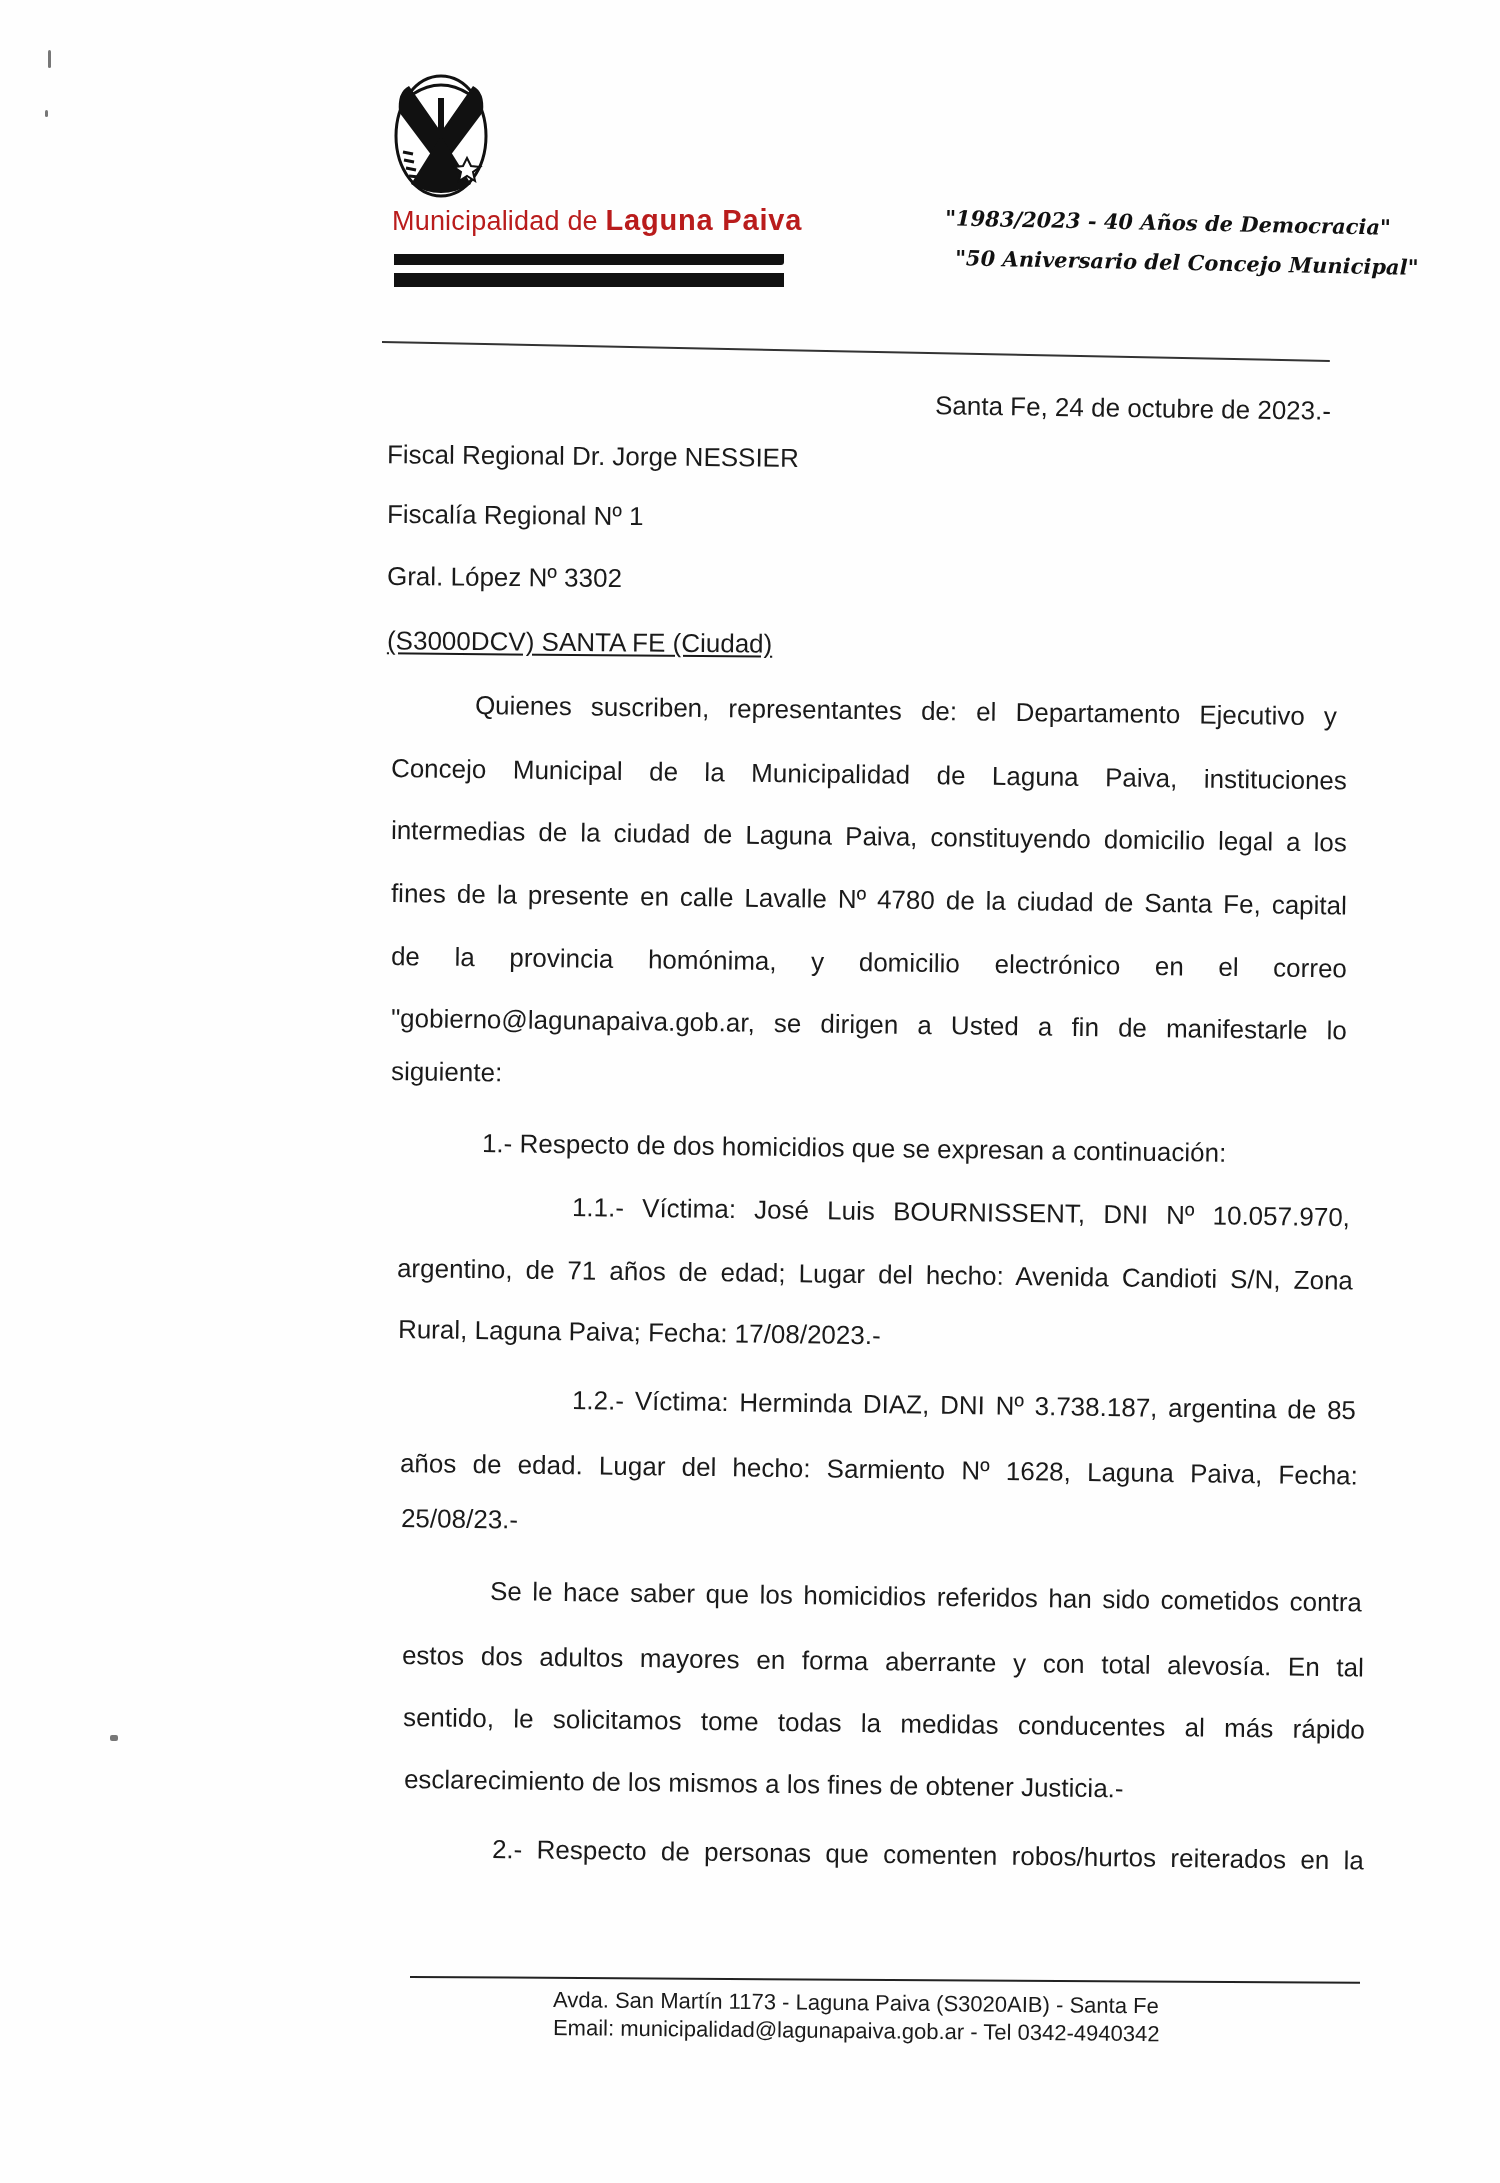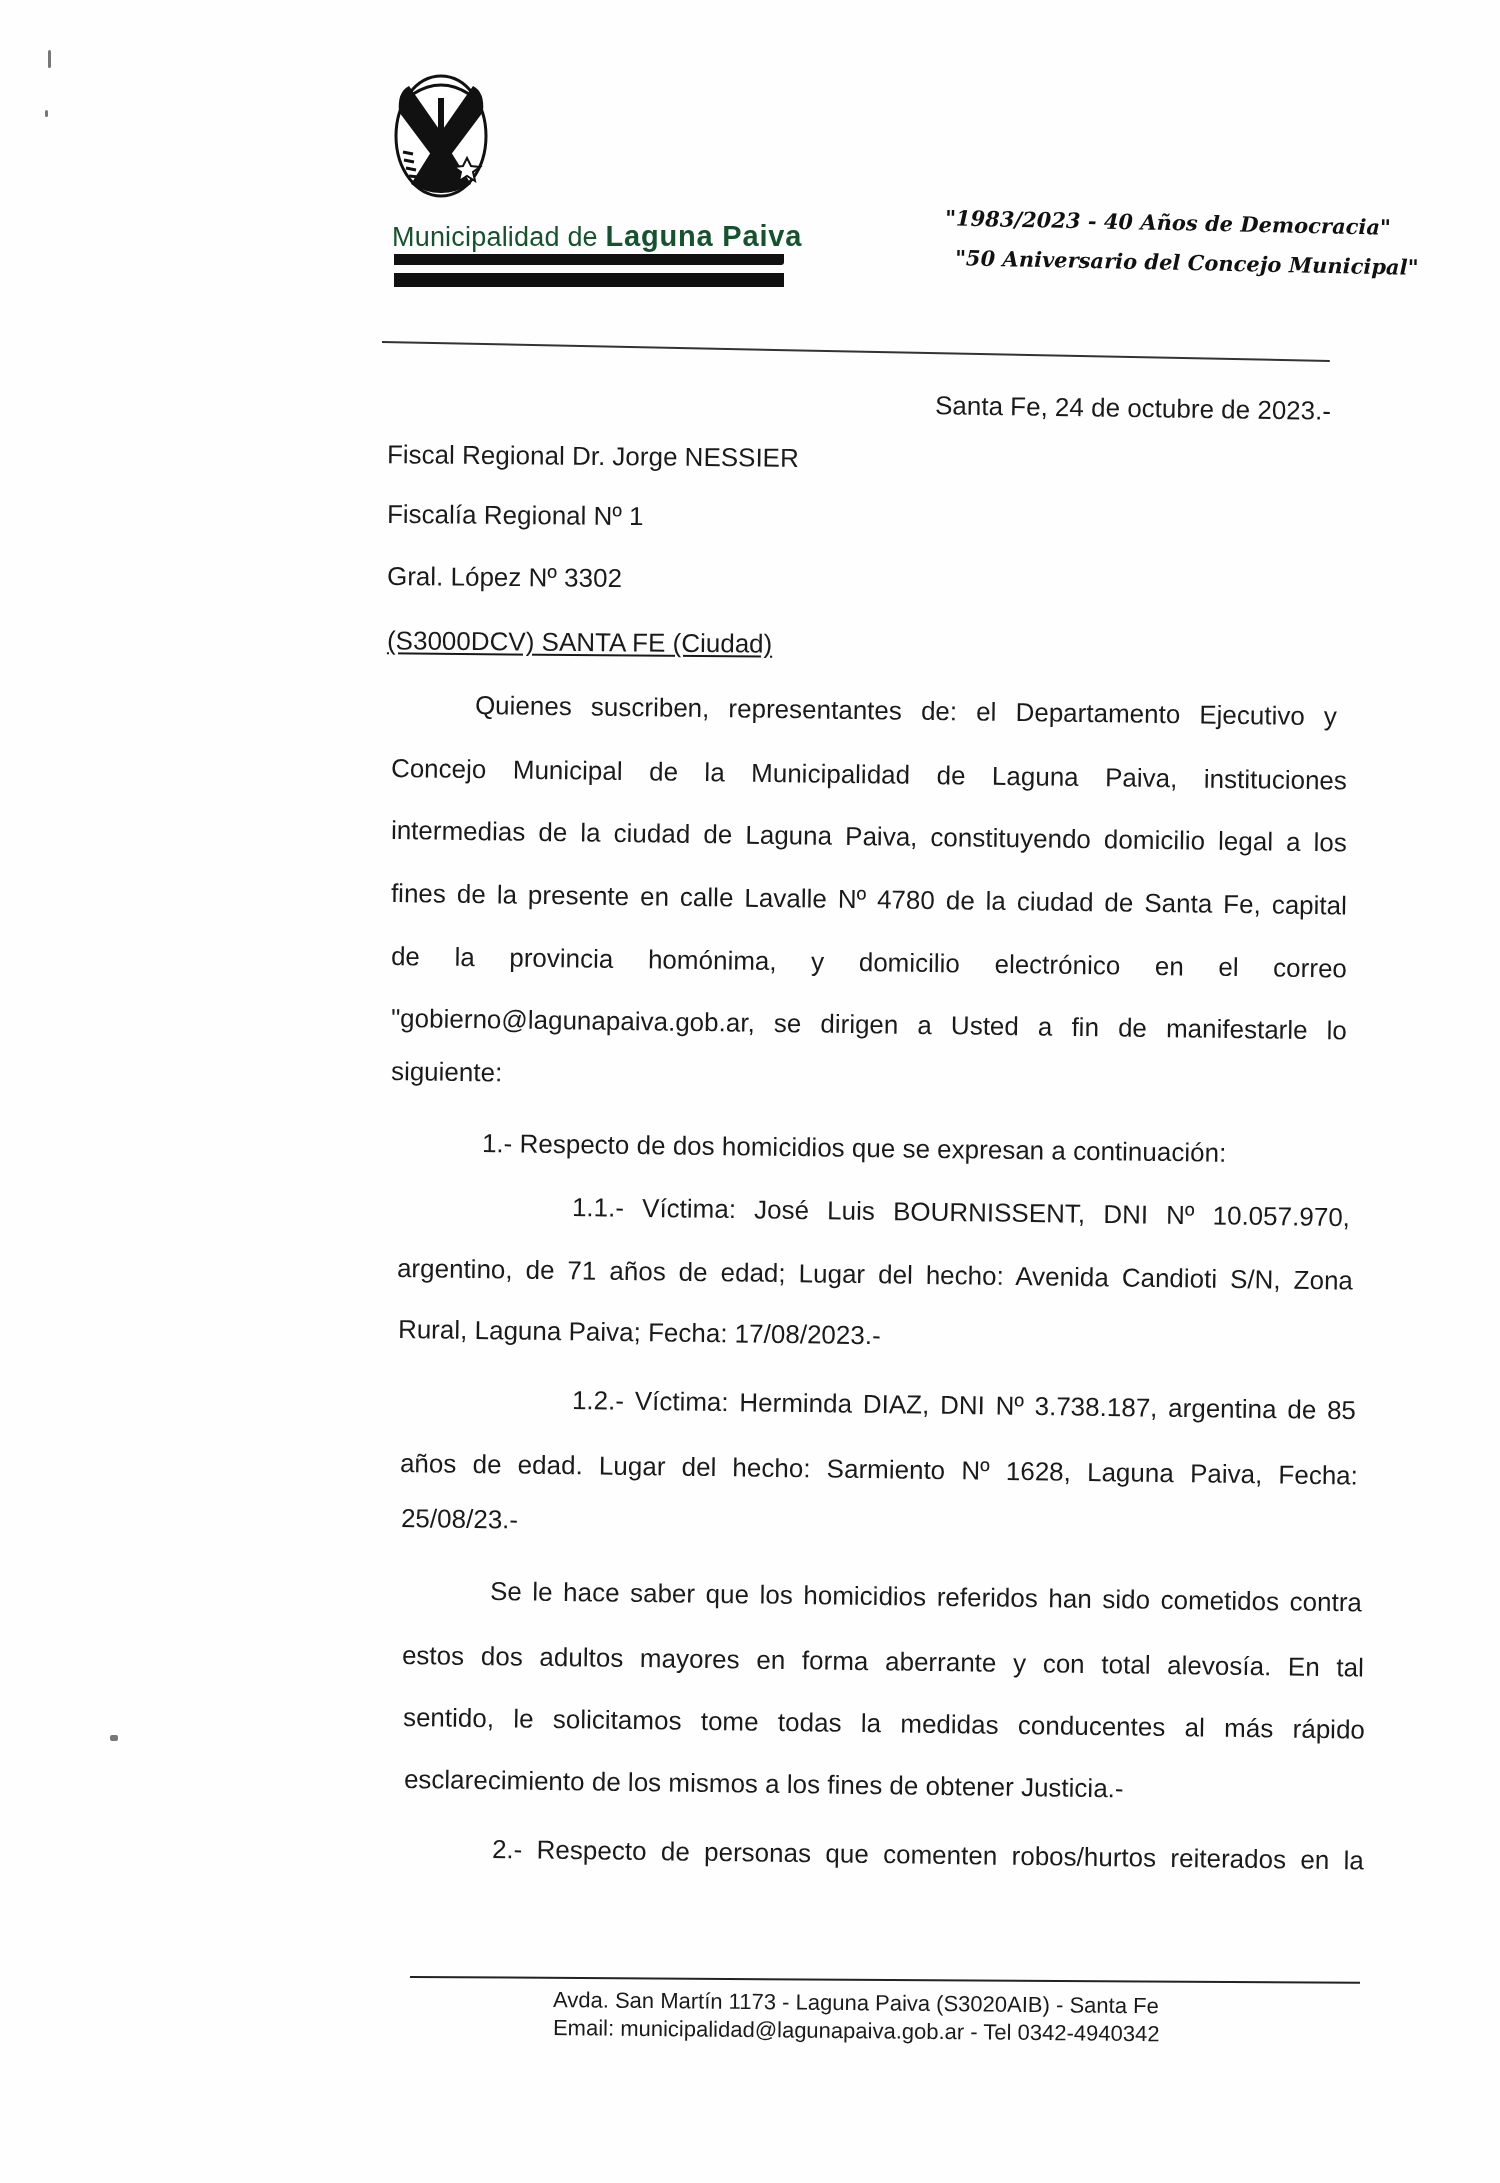--- a/index.html
+++ b/index.html
@@ -3,21 +3,21 @@
   <meta charset="utf-8">
   <style>
     html, body { margin: 0; padding: 0; }
     body {
       width: 1500px; height: 2183px; background: #fefefe; position: relative; overflow: hidden;
       font-family: "Liberation Sans", sans-serif; color: #1a1a1a;
     }
     .page { position: absolute; inset: 0; }
     .speck { position: absolute; background: #555; border-radius: 2px; opacity: .8; }
     .logo { position: absolute; left: 393px; top: 72px; width: 96px; height: 128px; }
-    .muni-name { position: absolute; left: 392px; top: 220px; font-size: 27px; color: #14532d; white-space: nowrap; letter-spacing: .2px; }
+    .muni-name { position: absolute; left: 392px; top: 204px; font-size: 27px; color: #b91c1c; white-space: nowrap; letter-spacing: .2px; }
     .muni-name b { font-weight: 700; font-size: 29px; letter-spacing: .8px; }
     .band { position: absolute; left: 394px; width: 390px; background: #111; }
     .band.b1 { top: 254px; height: 11px; border-radius: 0 0 3px 0; }
     .band.b2 { top: 273px; height: 14px; }
     .motto { position: absolute; left: 945px; font-family: "DejaVu Serif", serif; font-style: italic; font-weight: 700; font-size: 21px; color: #111; white-space: nowrap; }
     .motto.m1 { top: 210px; transform: rotate(1.2deg); }
     .motto.m2 { top: 250px; left: 955px; transform: rotate(1.2deg); }
     .hr { position: absolute; height: 2px; background: #333; transform-origin: left center; }
     .date { position: absolute; left: 935px; top: 393px; font-size: 26px; transform: rotate(.8deg); white-space: nowrap; }
     .addr { position: absolute; left: 387px; font-size: 26px; white-space: nowrap; }

